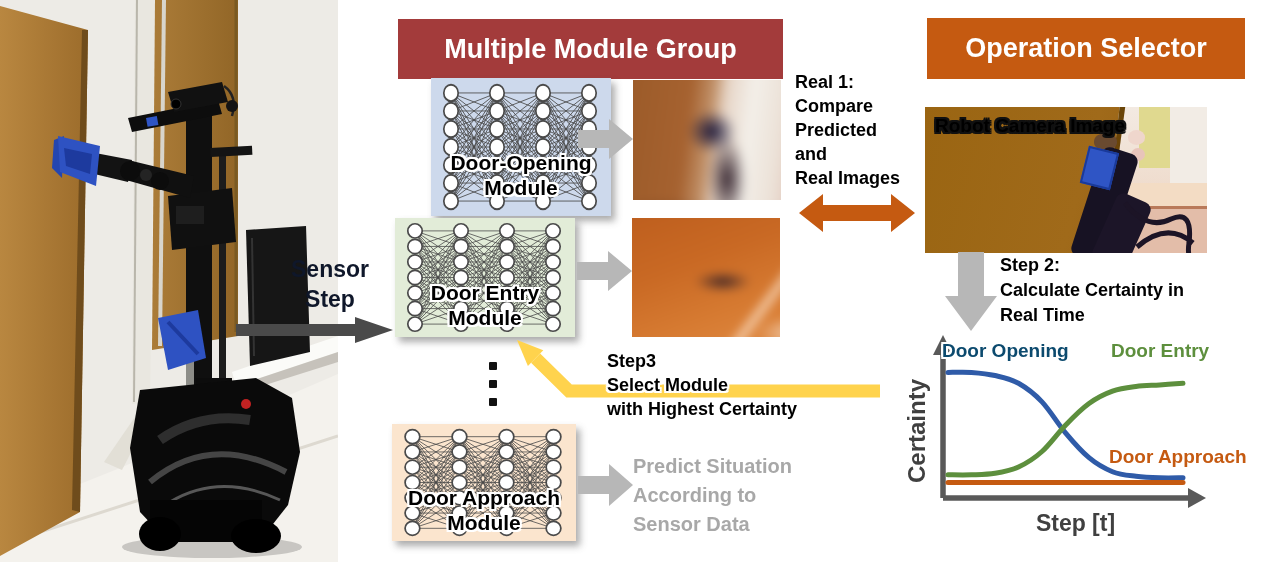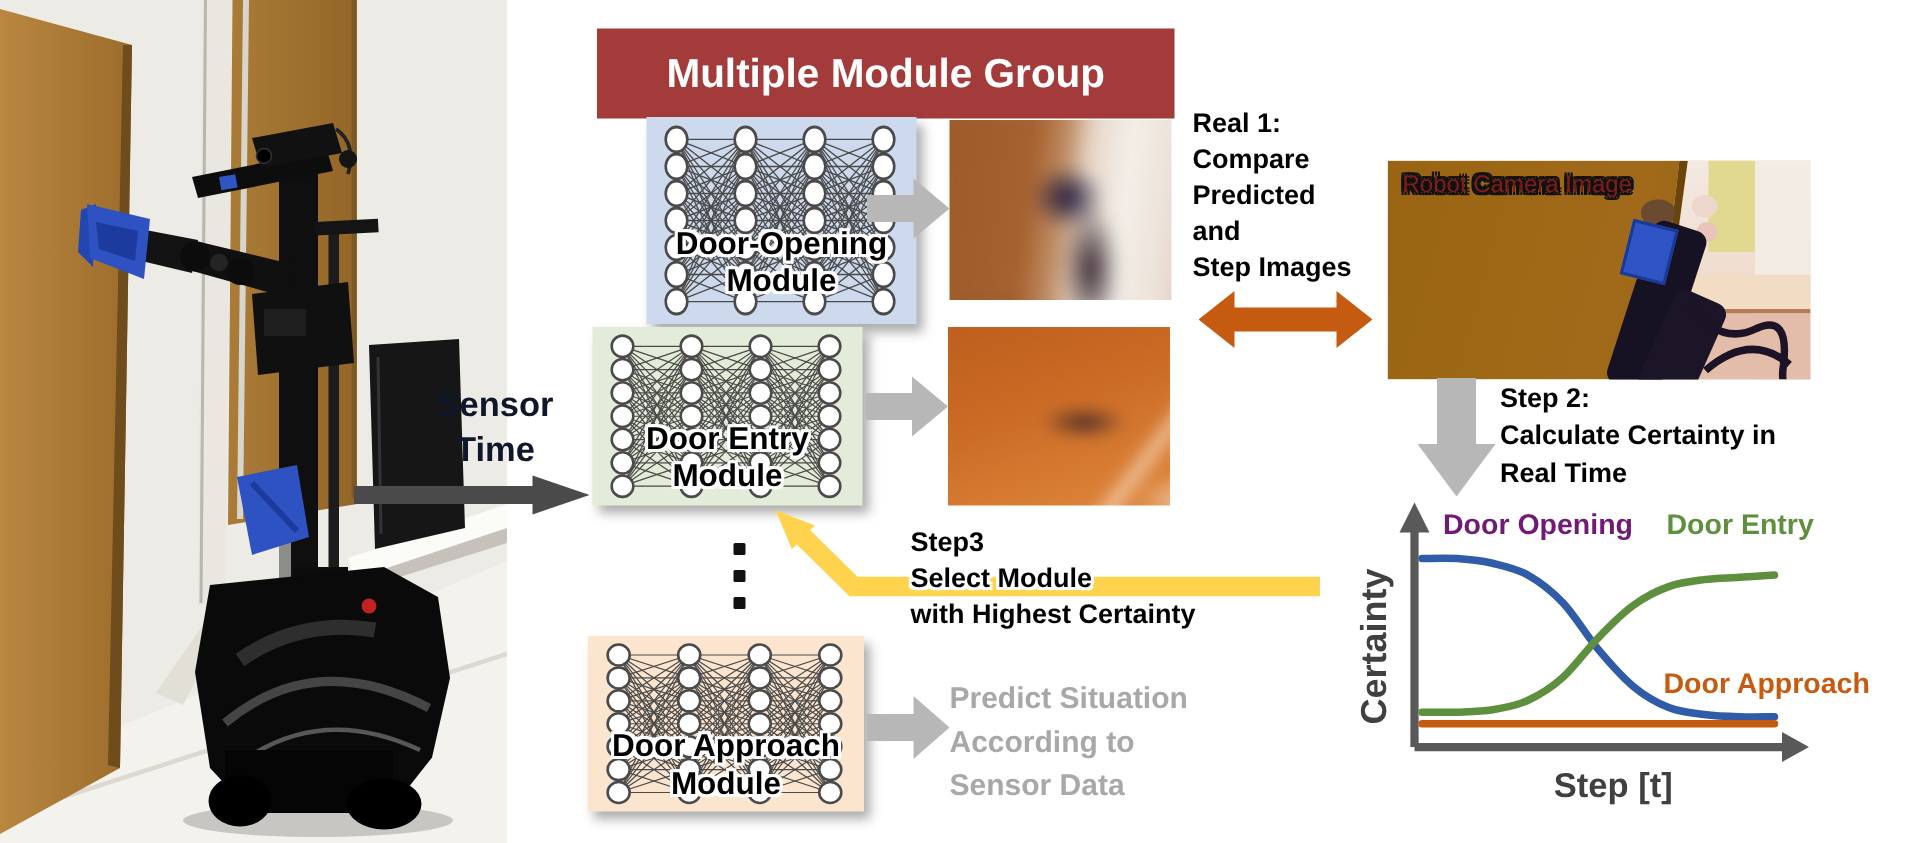--- a/index.html
+++ b/index.html
@@ -24,21 +24,21 @@
   .pred{overflow:hidden;background:#fff;}
   .pred-inner{position:absolute;inset:-10px;filter:blur(5px);}
   .p1{left:633px;top:80px;width:148px;height:120px;}
   .p2{left:632px;top:218px;width:148px;height:119px;}
   .dots{left:489px;top:362px;}
   .dots div{width:8px;height:8px;background:#111;margin-bottom:10px;border-radius:1px;}
   .sensor-label{left:265px;top:254px;width:130px;text-align:center;font-weight:bold;
      font-size:23px;line-height:30px;}
   .predict-text{left:633px;top:452px;font-weight:bold;font-size:20px;line-height:29px;}
   .camera{left:925px;top:107px;width:282px;height:146px;overflow:hidden;background:#f0e6dd;}
-  .cam-caption{position:absolute;left:10px;top:8px;color:#7f1d1d;font-weight:normal;font-size:16px;z-index:9;}
+  .cam-caption{position:absolute;left:10px;top:8px;color:#000000;font-weight:bold;font-size:19px;z-index:9;}
   .legend{font-weight:bold;font-size:19px;}
   .ylab{left:903px;top:352px;height:158px;writing-mode:vertical-rl;transform:rotate(180deg);
         font-weight:bold;font-size:24px;color:#404040;text-align:center;}
   .xlab{left:943px;top:510px;width:265px;text-align:center;font-weight:bold;font-size:23px;color:#404040;}
   .layer{position:absolute;}
 </style>
 </head>
 <body>
 
 <div id="canvas">
@@ -104,21 +104,21 @@
     <path d="M150,482 Q210,432 286,472" stroke="#454545" stroke-width="6" fill="none"></path>
     <path d="M170,502 Q220,472 280,500" stroke="#787878" stroke-width="3" fill="none" opacity=".7"></path>
     <circle cx="246" cy="404" r="5" fill="#c22222"></circle>
     <rect x="150" y="500" width="112" height="42" fill="#050505"></rect>
     <ellipse cx="160" cy="534" rx="21" ry="17" fill="#000"></ellipse>
     <ellipse cx="256" cy="536" rx="25" ry="17" fill="#000"></ellipse>
   </svg>
 
   <div class="abs sensor-label" style="color: #0f172a;">
     <div>Sensor</div>
-    <div>Time</div>
+    <div>Step</div>
   </div>
   <svg class="abs" style="left: 236px; top: 316px; color: rgb(74, 74, 74);" width="158" height="28" viewBox="0 0 158 28">
     <polygon points="0,8 119,8 119,1 157,14 119,27 119,20 0,20" fill="currentColor"></polygon>
   </svg>
 
   <div class="abs header hdr-mmg" style="background-color: rgb(163, 59, 59);">
     <span>Multiple Module Group</span>
   </div>
 
   <div class="abs module m1" style="background-color: rgb(205, 217, 236);">
@@ -717,26 +717,29 @@
     <div>Predict Situation</div>
     <div>According to</div>
     <div>Sensor Data</div>
   </div>
 
   <div class="abs step-text outline-w" style="left:795px;top:70px">
     <div>Real 1:</div>
     <div>Compare</div>
     <div>Predicted</div>
     <div>and</div>
-    <div>Step Images</div>
+    <div>Real Images</div>
   </div>
   <svg class="abs" style="left: 799px; top: 193px; color: rgb(197, 90, 17);" width="116" height="40" viewBox="0 0 116 40">
     <polygon points="0,20 24,1 24,12 92,12 92,1 116,20 92,39 92,28 24,28 24,39" fill="currentColor"></polygon>
   </svg>
 
+  <div class="abs header hdr-os" style="background-color: rgb(197, 90, 17);">
+    <span>Operation Selector</span>
+  </div>
 
   <div class="abs camera">
     <div class="layer" style="inset:0;background:linear-gradient(to bottom,#f3eae2 0%,#efdccd 55%,#e5c8b6 100%);"></div>
     <div class="layer" style="left:76%;top:0;width:11%;height:42%;background:#e0d98f;"></div>
     <div class="layer" style="left:87%;top:0;width:13%;height:100%;background:#f2ece5;"></div>
     <div class="layer" style="left:62%;top:52%;width:38%;height:16%;background:#f3dcc4;border-bottom:3px solid #b97a5a;"></div>
     <div class="layer" style="left:62%;top:70%;width:38%;height:30%;background:#e3bda9;"></div>
     <div class="layer" style="left:72%;top:16%;width:6%;height:10%;background:#efd6cc;border-radius:50%;"></div>
     <div class="layer" style="left:73%;top:28%;width:5%;height:9%;background:#e8c4ba;border-radius:50%;"></div>
     <div class="layer" style="inset:0;background:linear-gradient(105deg,#9a6512,#a06a1a 55%,#8d5a10 100%);
@@ -767,17 +770,17 @@
       <line x1="43" y1="165" x2="43" y2="18" stroke="#595959" stroke-width="5.5"></line>
       <polygon points="33,22 53,22 43,2" fill="#595959"></polygon>
       <line x1="43" y1="165" x2="289" y2="165" stroke="#595959" stroke-width="5.5"></line>
       <polygon points="288,155 288,175 306,165" fill="#595959"></polygon>
       <path d="M48.0,39.4C51.9,39.4,63.7,38.9,71.5,39.4C79.3,40.0,87.2,40.7,95.0,42.5C102.8,44.4,110.7,45.9,118.5,50.3C126.3,54.7,134.2,60.6,142.0,68.9C149.8,77.2,157.7,90.6,165.5,99.9C173.3,109.2,181.2,118.2,189.0,124.7C196.8,131.2,204.7,135.6,212.5,138.7C220.3,141.8,228.2,142.3,236.0,143.3C243.8,144.3,251.7,144.6,259.5,144.8C267.3,145.1,279.1,144.8,283.0,144.8" stroke="#2F5BA8" stroke-width="5" fill="none" stroke-linecap="round"></path>
       <path d="M48.0,141.8C51.9,141.8,63.7,142.0,71.5,141.8C79.3,141.5,87.2,141.5,95.0,140.2C102.8,138.9,110.7,137.6,118.5,134.0C126.3,130.4,134.2,125.5,142.0,118.5C149.8,111.5,157.7,100.2,165.5,92.2C173.3,84.1,181.2,76.1,189.0,70.5C196.8,64.8,204.7,60.9,212.5,58.1C220.3,55.2,228.2,54.4,236.0,53.4C243.8,52.4,251.7,52.4,259.5,51.9C267.3,51.3,279.1,50.6,283.0,50.3" stroke="#5D8F3D" stroke-width="5" fill="none" stroke-linecap="round"></path>
       <path d="M48.0,149.5C51.9,149.5,63.7,149.5,71.5,149.5C79.3,149.5,87.2,149.5,95.0,149.5C102.8,149.5,110.7,149.5,118.5,149.5C126.3,149.5,134.2,149.5,142.0,149.5C149.8,149.5,157.7,149.5,165.5,149.5C173.3,149.5,181.2,149.5,189.0,149.5C196.8,149.5,204.7,149.5,212.5,149.5C220.3,149.5,228.2,149.5,236.0,149.5C243.8,149.5,251.7,149.5,259.5,149.5C267.3,149.5,279.1,149.5,283.0,149.5" stroke="#C55A11" stroke-width="5" fill="none" stroke-linecap="round"></path>
     </svg>
   <div class="abs ylab">Certainty</div>
   <div class="abs xlab">Step [t]</div>
-  <div class="abs legend outline-w" style="left: 962px; top: 340px; color: #701a75;">Door Opening</div>
+  <div class="abs legend outline-w" style="left: 942px; top: 340px; color: #0c4a6e;">Door Opening</div>
   <div class="abs legend outline-w" style="left: 1111px; top: 340px; color: rgb(93, 143, 61);">Door Entry</div>
   <div class="abs legend outline-w" style="left: 1109px; top: 446px; color: rgb(197, 90, 17);">Door Approach</div>
 
 </div>
 
 </body></html>

